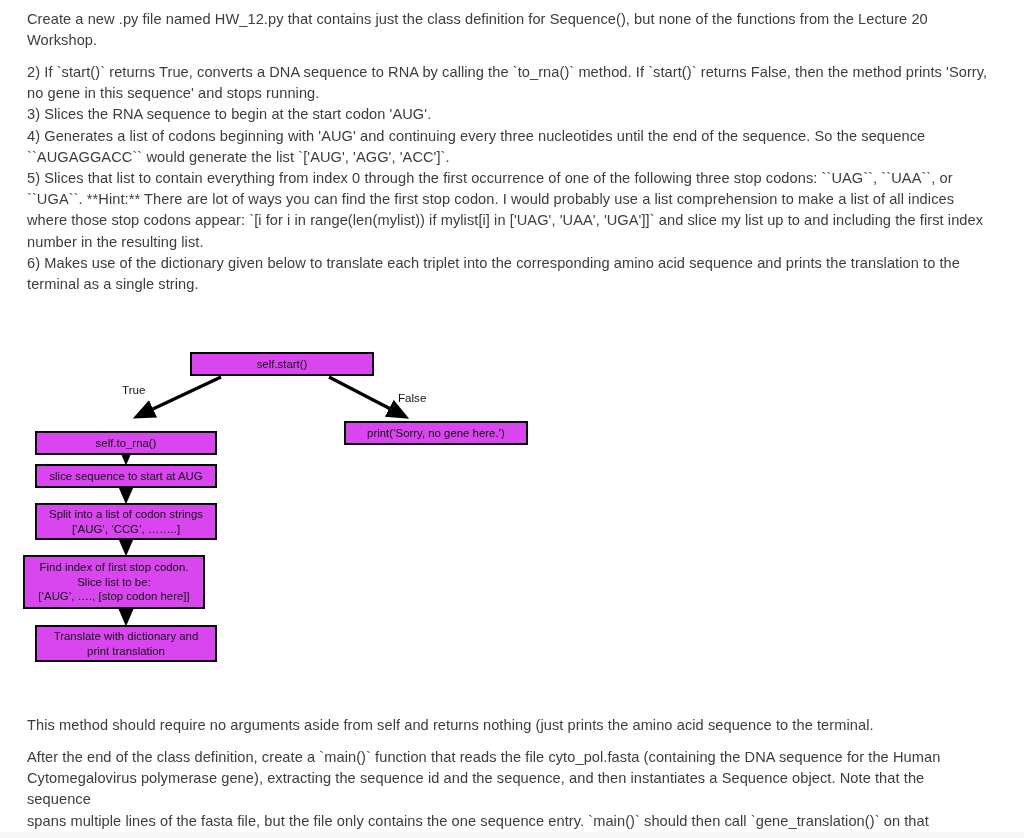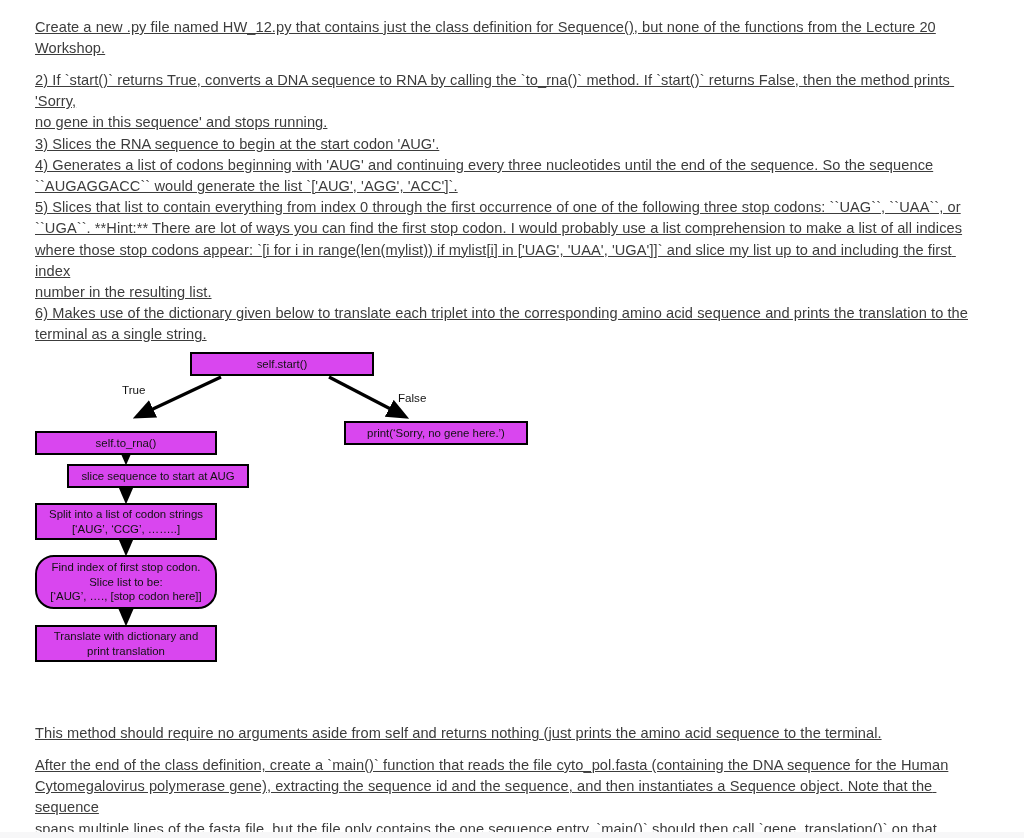--- a/index.html
+++ b/index.html
@@ -37,21 +37,21 @@
   .prose {
     position: absolute;
     left: 23px;
     width: 970px;
     font-size: 14.6px;
     line-height: 21.2px;
     color: #3c3c3c;
     letter-spacing: 0.005em;
   }
 
-  .para { margin: 12px; text-decoration: underline; }
+  .para { margin: 4px; }
 
   .block-intro { top: 5px; }
   .block-steps { top: 58px; }
   .block-after-1 { top: 711px; }
   .block-after-2 { top: 743px; }
 
   .line { display: block; white-space: pre-wrap; }
 
   
   .flowchart {
@@ -89,23 +89,23 @@
     font-size: 11.6px;
     line-height: 13px;
     color: #111111;
     white-space: nowrap;
   }
 
   
   .box-start      { left: 190px; top: 12px;  width: 184px; height: 24px; }
   .box-torna      { left: 35px;  top: 91px;  width: 182px; height: 24px; }
   .box-print      { left: 344px; top: 81px;  width: 184px; height: 24px; }
-  .box-slice      { left: 35px;  top: 124px; width: 182px; height: 24px; margin-left: 32px; }
+  .box-slice      { left: 35px;  top: 124px; width: 182px; height: 24px; }
   .box-split      { left: 35px;  top: 163px; width: 182px; height: 37px; }
-  .box-findidx    { left: 35px;  top: 215px; width: 182px; height: 54px; border-radius: 19px; }
+  .box-findidx    { left: 23px;  top: 215px; width: 182px; height: 54px; }
   .box-translate  { left: 35px;  top: 285px; width: 182px; height: 37px; }
 
   .lbl-true  { left: 122px; top: 43px; }
   .lbl-false { left: 398px; top: 51px; }
 </style>
 </head>
 <body>
 
 <div class="page">
 

